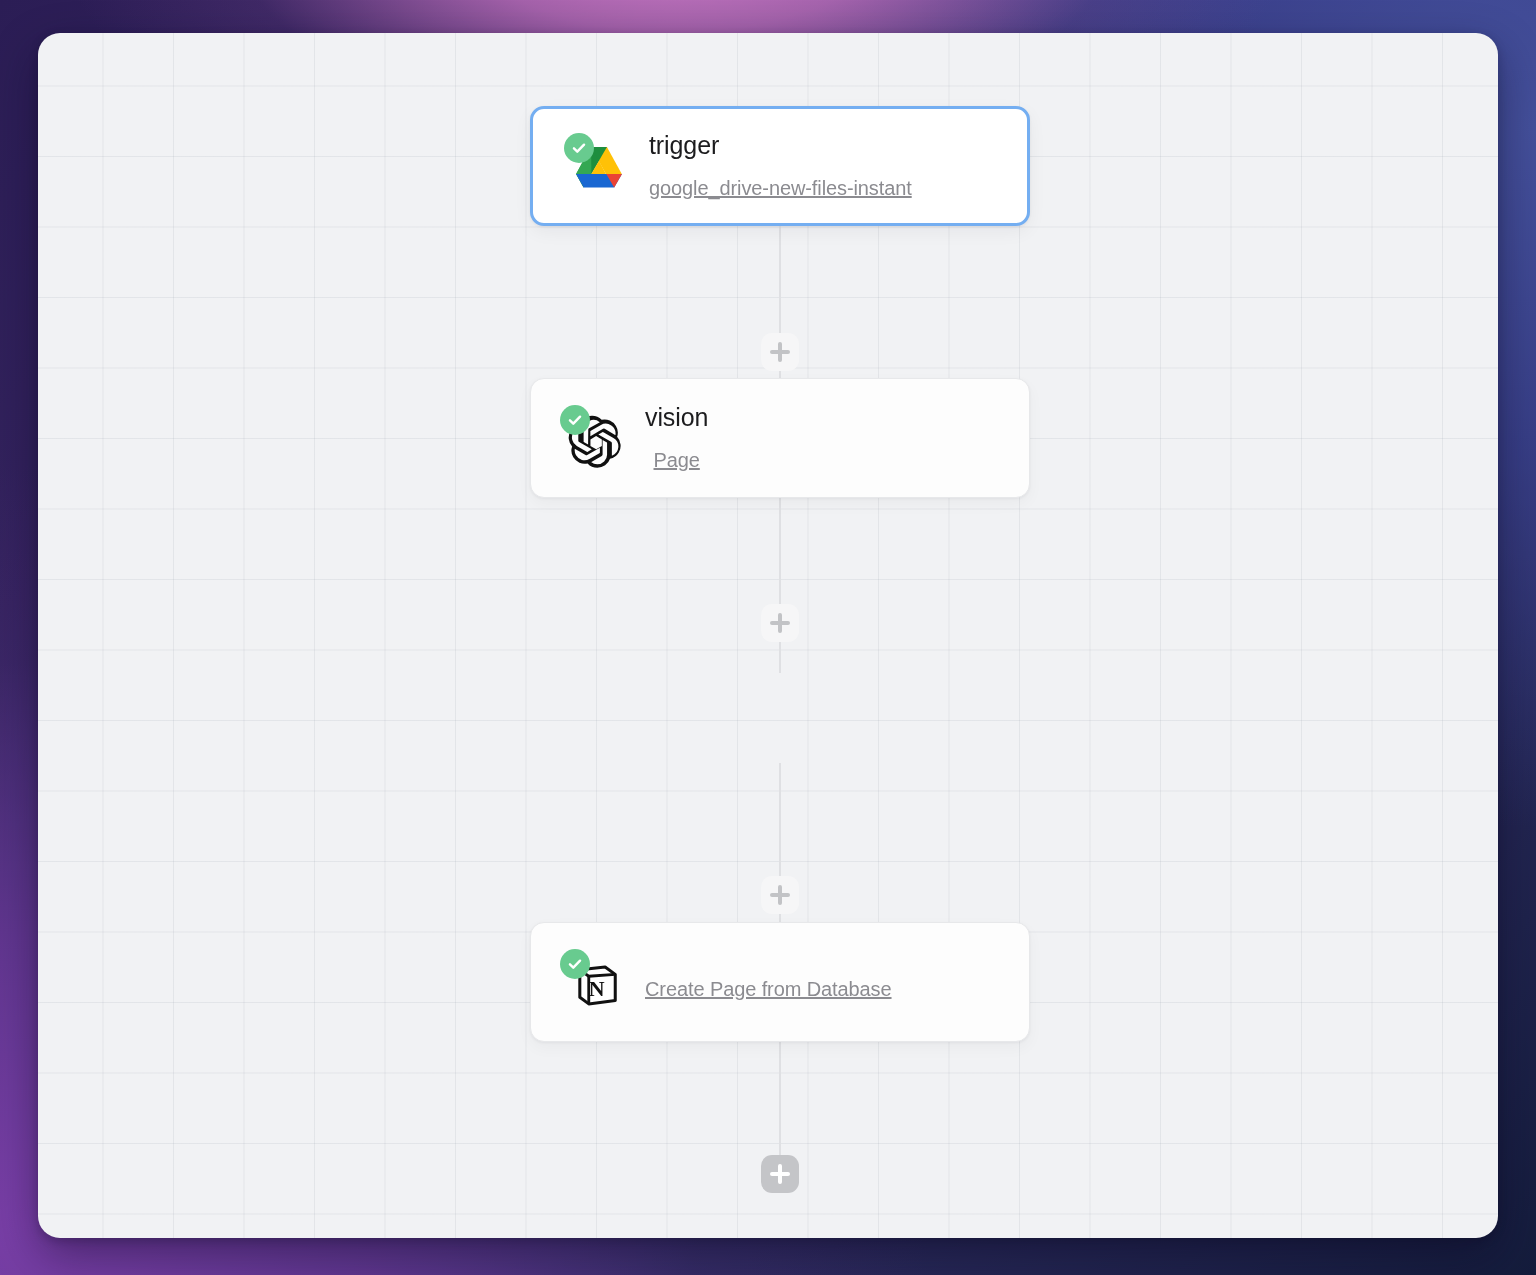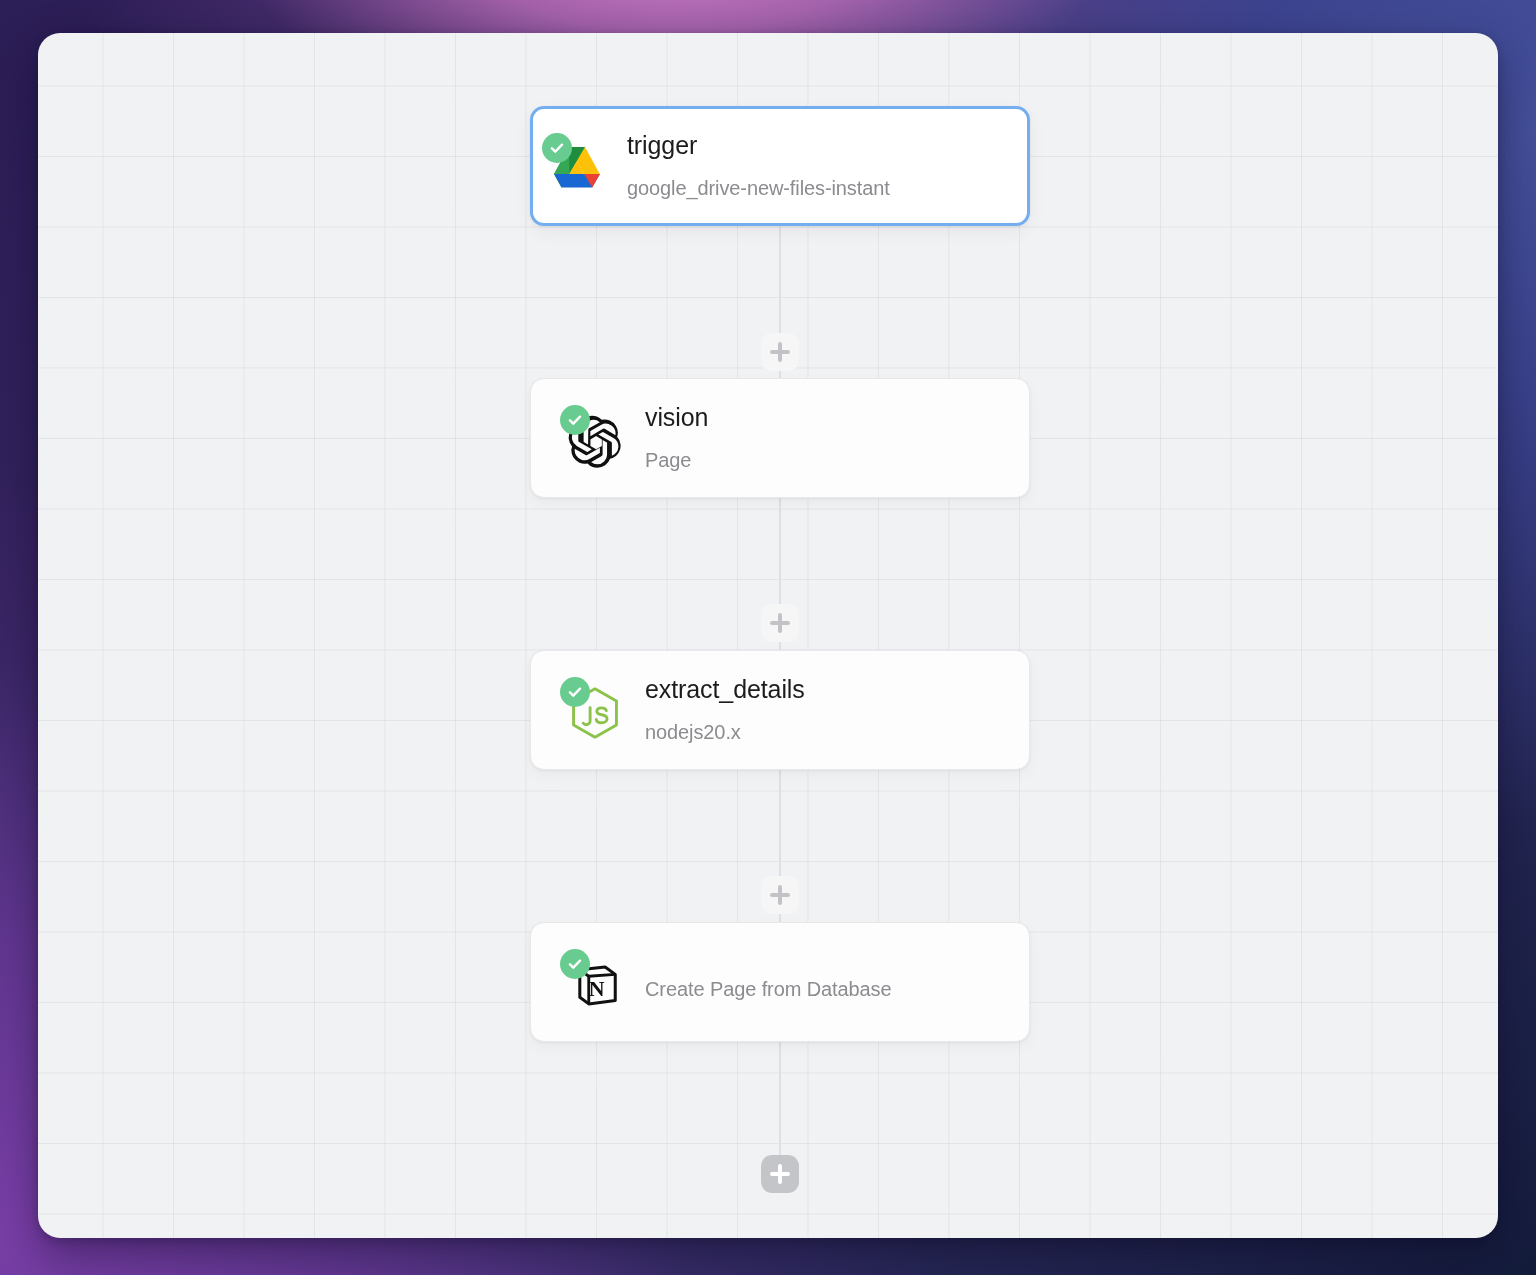--- a/index.html
+++ b/index.html
@@ -68,21 +68,21 @@
     border-radius: 14px;
     display: flex;
     align-items: center;
     padding-left: 30px;
     box-shadow: 0 1px 3px rgba(20,20,40,0.05), 0 6px 16px rgba(20,20,40,0.035);
   }
 
   .node.selected {
     border: 3px solid #74aef1;
     background: #ffffff;
-    padding-left: 10px;
+    padding-left: 32px;
     box-shadow: 0 1px 3px rgba(20,20,40,0.06), 0 6px 18px rgba(20,20,40,0.05);
   }
 
   .node-icon-wrap {
     position: relative;
     width: 62px;
     height: 62px;
     flex: 0 0 62px;
     display: flex;
     align-items: center;
@@ -128,20 +128,21 @@
     white-space: nowrap;
   }
 
   .node-subtitle {
     font-size: 20px;
     line-height: 27px;
     color: #8b8b90;
     letter-spacing: -0.1px;
     white-space: nowrap;
     margin-top: 14px;
+    text-decoration: underline;
   }
 
   
   .add-btn {
     position: absolute;
     left: 723px;
     width: 38px;
     height: 38px;
     border-radius: 11px;
     display: flex;
@@ -192,21 +193,21 @@
           <span class="node-title">trigger</span>
           <span class="node-subtitle">google_drive-new-files-instant</span>
         </div>
       </div>
 
       <div class="add-btn ghost" style="top:300px;">
         <span class="bar h"></span>
         <span class="bar v"></span>
       </div>
 
-      <div class="node" style="top:345px;">
+      <div class="node" style="top:345px;text-align:center;">
         <div class="node-icon-wrap">
           <svg class="app-logo" viewBox="0 0 64 64">
             <path d="M58.2 27.1a15.1 15.1 0 0 0-1.4-12.9 15.7 15.7 0 0 0-16.9-7.4A15.6 15.6 0 0 0 28.4 2 15.8 15.8 0 0 0 13.3 12.8a15.2 15.2 0 0 0-10.4 7.3 15.6 15.6 0 0 0 2 18.3 15.1 15.1 0 0 0 1.4 12.9A15.7 15.7 0 0 0 23.2 58.6 15.6 15.6 0 0 0 34.7 63.8a15.8 15.8 0 0 0 15.1-10.8 15.2 15.2 0 0 0 10.4-7.3 15.6 15.6 0 0 0-2-18.6zM34.7 59.7a11.6 11.6 0 0 1-7.4-2.7l.4-.2 12.3-7a2 2 0 0 0 1-1.7V30.9l5.2 3a.2.2 0 0 1 .1.1V48.2a11.7 11.7 0 0 1-11.6 11.5zM9.5 49a11.5 11.5 0 0 1-1.4-7.7l.4.2 12.3 7.1a2 2 0 0 0 2 0l15-8.6v6a.2.2 0 0 1-.1.2L25.3 53.3A11.7 11.7 0 0 1 9.5 49zM6.2 22.2a11.6 11.6 0 0 1 6-5.1v14.5a1.9 1.9 0 0 0 1 1.7l15 8.6-5.2 3a.2.2 0 0 1-.2 0L10.4 37.8A11.7 11.7 0 0 1 6.2 22zM51 32.9l-15-8.7 5.2-3a.2.2 0 0 1 .2 0l12.4 7.2A11.6 11.6 0 0 1 52 49.4V34.8a2 2 0 0 0-1-1.9zM56.2 25l-.4-.2-12.3-7.2a2 2 0 0 0-2 0l-15 8.7v-6a.2.2 0 0 1 .1-.2l12.4-7.1A11.7 11.7 0 0 1 56.2 25zM23.8 36.2l-5.2-3a.2.2 0 0 1-.1-.2V18.8a11.7 11.7 0 0 1 19.2-9l-.4.2-12.3 7a2 2 0 0 0-1 1.8zm2.8-6.1L33.3 26.2l6.8 3.9v7.8l-6.7 3.9-6.8-3.9z" fill="#101010"></path>
           </svg>
           <span class="status-badge">
             <svg viewBox="0 0 20 20">
               <path d="M4.4 10.4 L8.1 14 L15.6 6.3" fill="none" stroke="#ffffff" stroke-width="2.7" stroke-linecap="round" stroke-linejoin="round"></path>
             </svg>
           </span>
         </div>
@@ -214,38 +215,20 @@
           <span class="node-title">vision</span>
           <span class="node-subtitle">Page</span>
         </div>
       </div>
 
       <div class="add-btn ghost" style="top:571px;">
         <span class="bar h"></span>
         <span class="bar v"></span>
       </div>
 
-      <div class="node" style="top:617px;">
-        <div class="node-icon-wrap">
-          <svg class="app-logo" viewBox="0 0 64 64">
-            <path d="M32 3.4 L57.4 17.8 L57.4 46.2 L32 60.6 L6.6 46.2 L6.6 17.8 Z" fill="none" stroke="#8BC34A" stroke-width="3.4" stroke-linejoin="round"></path>
-            <path d="M26.2 25.8 L26.2 41.4 a4.6 4.6 0 0 1-8.2 2.7" fill="none" stroke="#8BC34A" stroke-width="3.4" stroke-linecap="round"></path>
-            <path d="M45.4 29.3 a5.6 4.2 0 0 0-5.4-3.4 c-3.6 0-5.8 1.6-5.8 4 0 2.6 2.2 3.5 5.8 4.2 4 .8 6.3 1.8 6.3 4.7 0 2.8-2.6 4.8-6.6 4.8 a6.3 4.6 0 0 1-6.2-3.8" fill="none" stroke="#8BC34A" stroke-width="3.4" stroke-linecap="round"></path>
-          </svg>
-          <span class="status-badge">
-            <svg viewBox="0 0 20 20">
-              <path d="M4.4 10.4 L8.1 14 L15.6 6.3" fill="none" stroke="#ffffff" stroke-width="2.7" stroke-linecap="round" stroke-linejoin="round"></path>
-            </svg>
-          </span>
-        </div>
-        <div class="node-text">
-          <span class="node-title">extract_details</span>
-          <span class="node-subtitle">nodejs20.x</span>
-        </div>
-      </div>
 
       <div class="add-btn ghost" style="top:843px;">
         <span class="bar h"></span>
         <span class="bar v"></span>
       </div>
 
       <div class="node" style="top:889px;">
         <div class="node-icon-wrap">
           <svg class="app-logo" viewBox="0 0 64 64">
             <path d="M14 14 L44 10.6 L56 19.4 L56 50.4 L24.6 54.4 L14 46.6 Z" fill="#ffffff" stroke="#111111" stroke-width="3.6" stroke-linejoin="round"></path>

